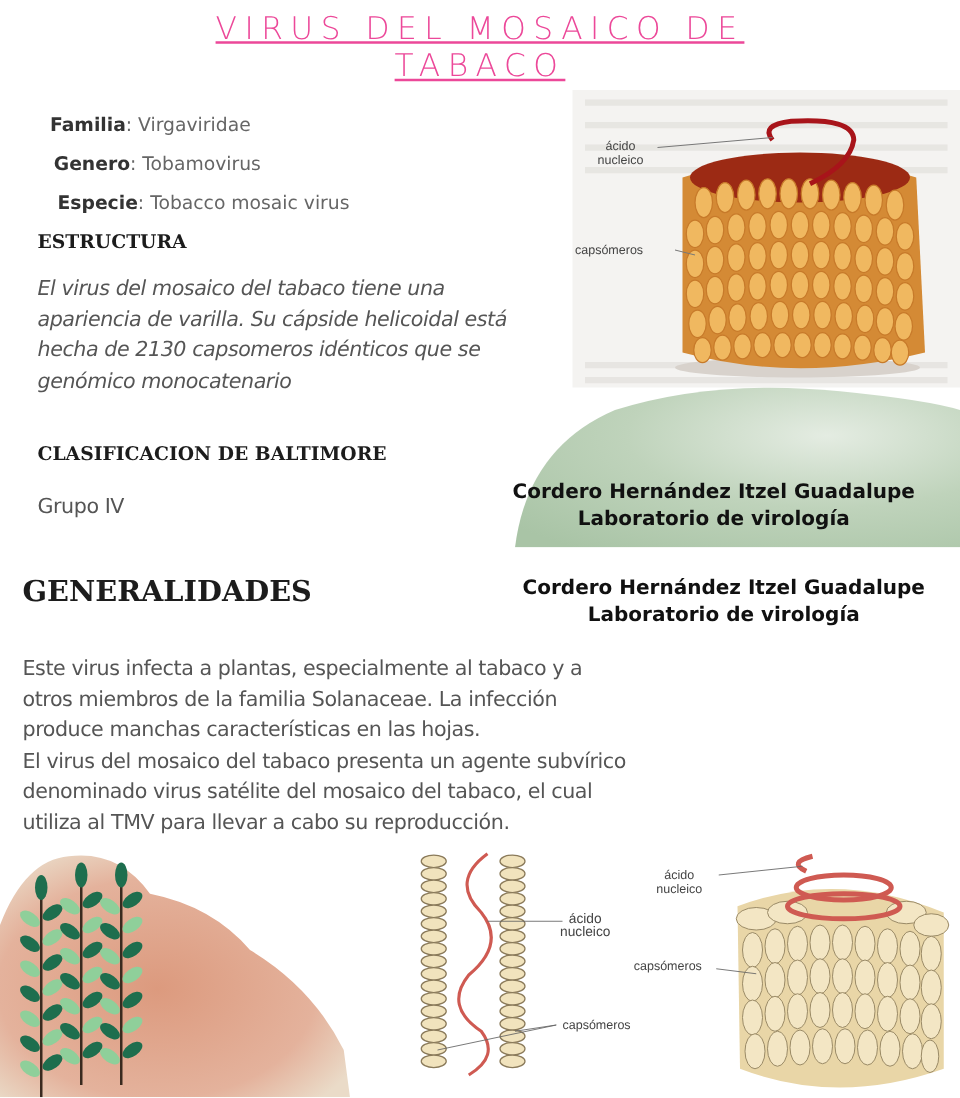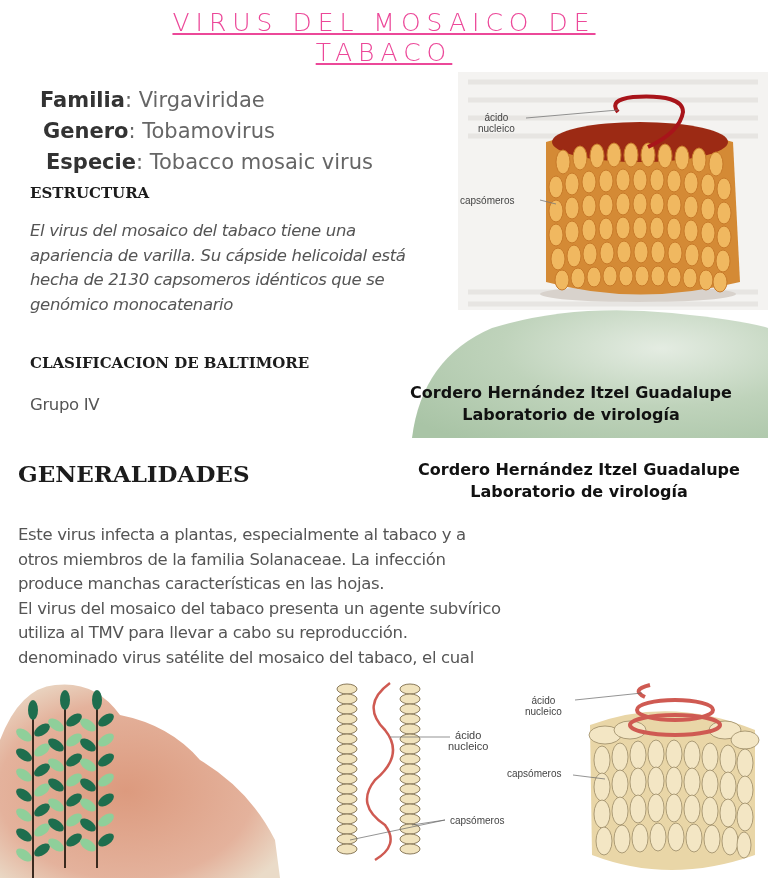--- a/index.html
+++ b/index.html
@@ -1,19 +1,19 @@
 <!DOCTYPE html>
 <html><head>
 <meta charset="utf-8">
 <style>
   html, body { margin:0; padding:0; background:#ffffff; }
   body { width:768px; height:878px; position:relative; overflow:hidden; font-family:"DejaVu Sans", sans-serif; color:#3a3a3a; }
   .abs { position:absolute; }
   .title { left:0; width:768px; top:8px; text-align:center; font-family:"DejaVu Sans", sans-serif; font-weight:300; font-size:25px; letter-spacing:6px; line-height:30px; color:#ec4899;text-decoration:underline; }
-  .meta { font-size:21px; color:#666; line-height:20px;text-align:right; }
+  .meta { font-size:15px; color:#666; line-height:20px;text-align:right; }
   .meta b { color:#333; font-weight:bold; }
   .serif-h { font-family:"DejaVu Serif", serif; font-weight:bold; color:#1c1c1c; }
   .body-text { font-size:16.5px; line-height:24.5px; color:#555; font-family:"DejaVu Sans", sans-serif; font-weight:normal; letter-spacing:-0.35px; }
   .credit { font-family:"DejaVu Sans", sans-serif; font-weight:bold; font-size:16px; line-height:22px; color:#111; text-align:center; }
   .img-top { left:458px; top:72px; width:310px; height:238px; background:#f4f3f1; overflow:hidden; }
   .green-wash { left:412px; top:308px; width:356px; height:130px; overflow:hidden; }
   .pink-wash { left:0; top:680px; width:290px; height:198px; overflow:hidden; }
   .img-bottom { left:330px; top:675px; width:438px; height:203px; overflow:hidden; }
   .lbl { font-family:"Liberation Sans", sans-serif; font-size:10px; color:#444; line-height:11px; position:absolute; text-align:center; }
 </style>
@@ -175,22 +175,22 @@
 <div class="abs credit" style="left:418px;top:459px;width:322px;">
   <div>Cordero Hernández Itzel Guadalupe</div>
   <div>Laboratorio de virología</div>
 </div>
 
 <div class="abs body-text" style="left:18px;top:523px;width:520px;">
   <div>Este virus infecta  a plantas, especialmente al tabaco y a</div>
   <div>otros miembros de la familia Solanaceae. La infección</div>
   <div>produce manchas características en las hojas.</div>
   <div>El virus del mosaico del tabaco presenta un agente subvírico</div>
+  <div>denominado virus satélite del mosaico del tabaco, el cual</div>
   <div>utiliza al TMV para llevar a cabo su reproducción.</div>
-  <div>denominado virus satélite del mosaico del tabaco, el cual</div>
 </div>
 
 <div class="abs pink-wash">
   <svg width="290" height="198" viewBox="0 0 290 198">
     <defs>
       <radialGradient id="pw" cx="0.45" cy="0.55" r="0.65">
         <stop offset="0" stop-color="#dc9a7e"></stop>
         <stop offset="0.7" stop-color="#e4b29c"></stop>
         <stop offset="1" stop-color="#eadbc8"></stop>
       </radialGradient>

